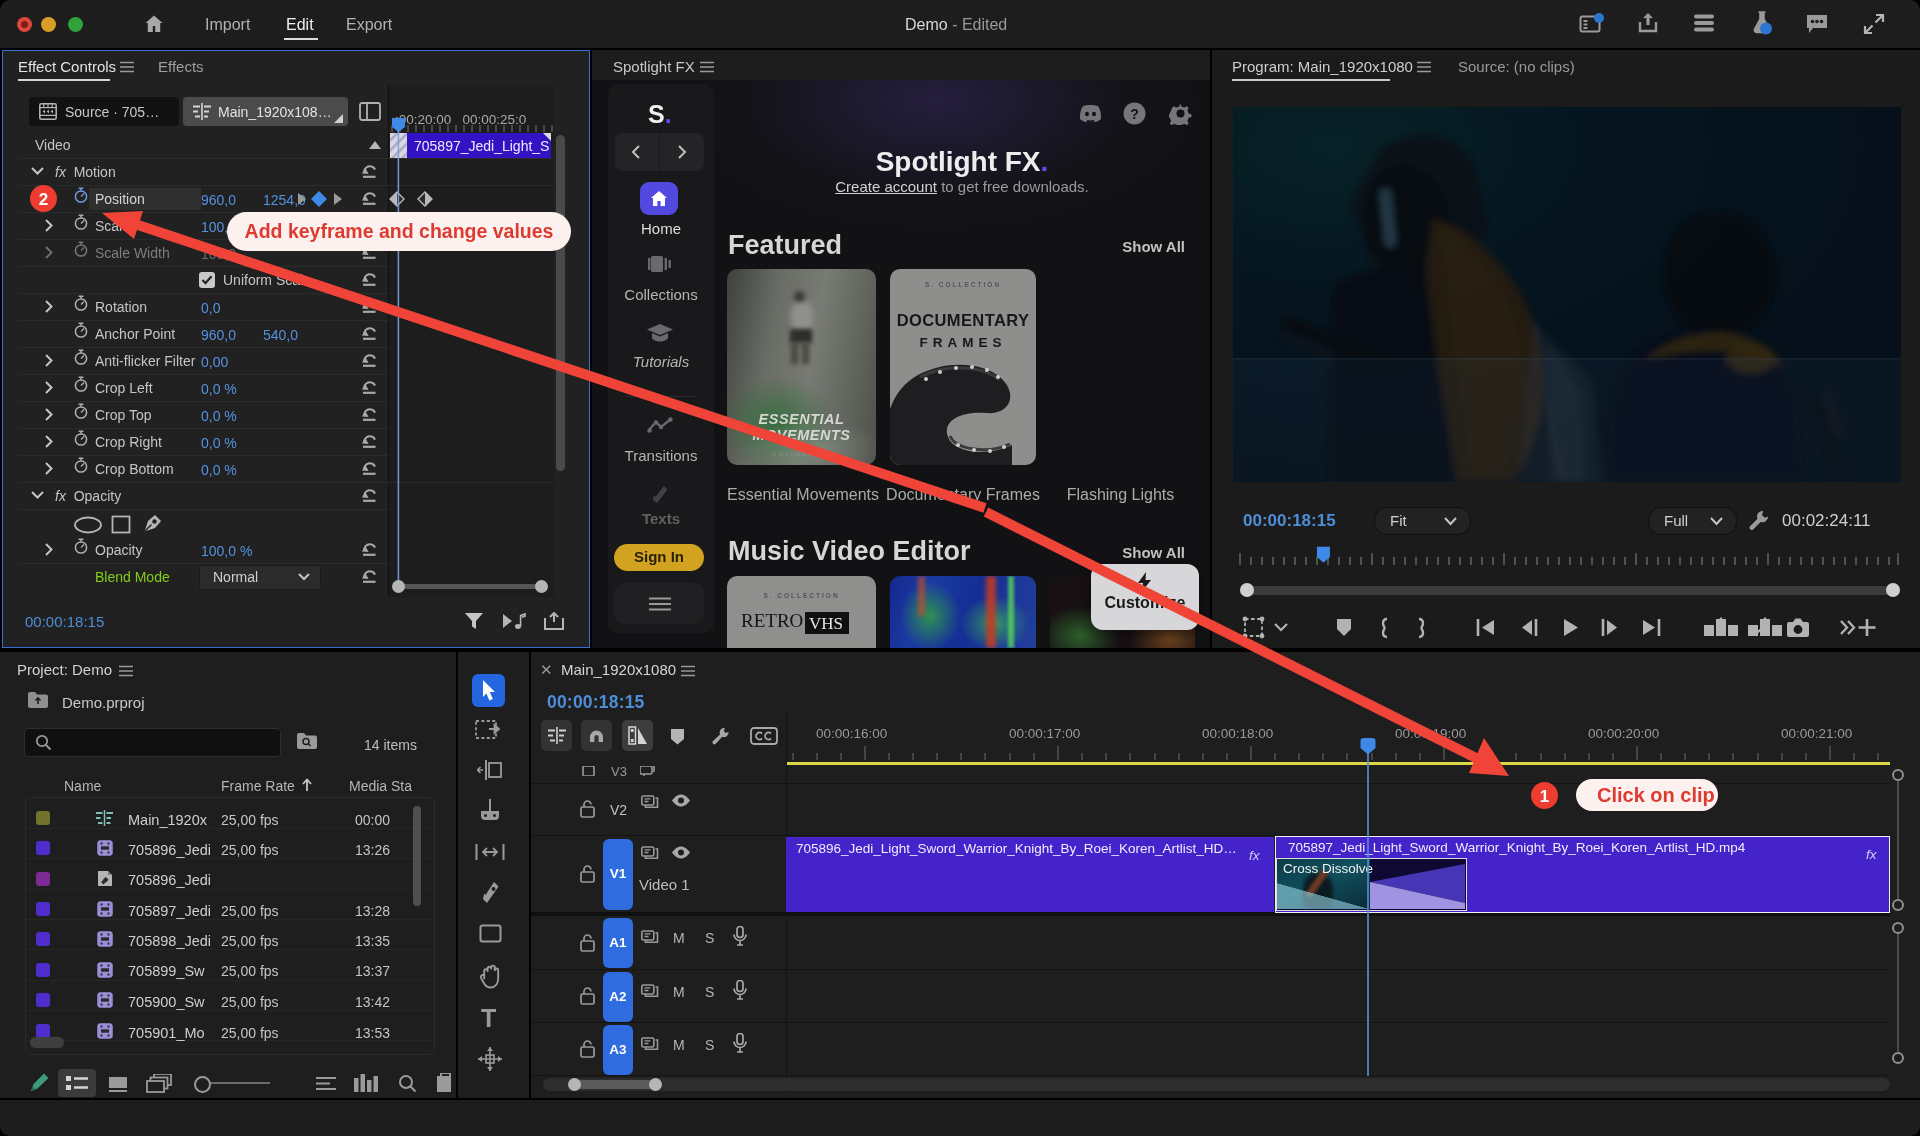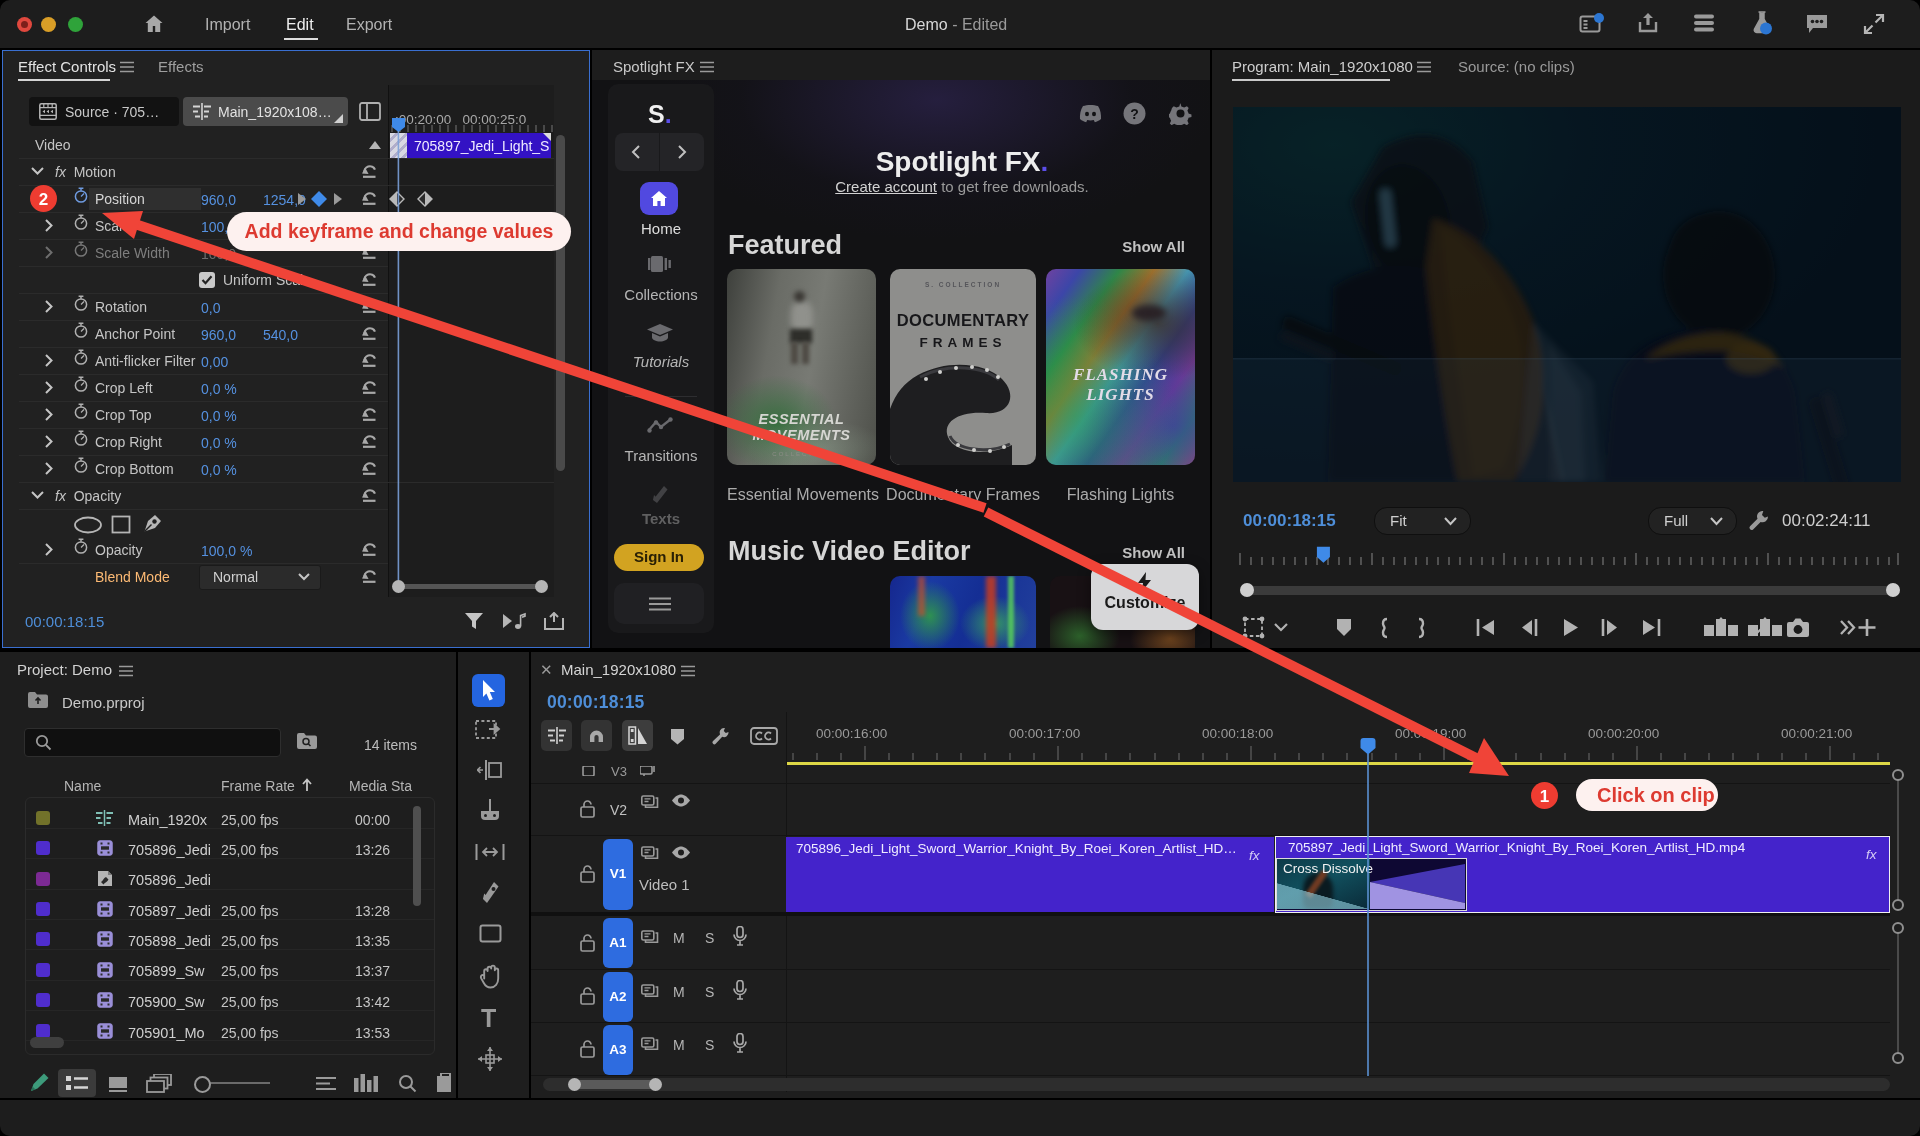--- a/index.html
+++ b/index.html
@@ -130,21 +130,21 @@
     <div class="txt" style="left:220px;top:221px;font-size:14px;color:#c5c5c5;">Uniform Scale</div>
     <div class="txt" style="left:92px;top:248px;font-size:14px;color:#c5c5c5;">Rotation</div>
     <div class="txt" style="left:92px;top:275px;font-size:14px;color:#c5c5c5;">Anchor Point</div>
     <div class="txt" style="left:92px;top:302px;font-size:14px;color:#c5c5c5;">Anti-flicker Filter</div>
     <div class="txt" style="left:92px;top:329px;font-size:14px;color:#c5c5c5;">Crop Left</div>
     <div class="txt" style="left:92px;top:356px;font-size:14px;color:#c5c5c5;">Crop Top</div>
     <div class="txt" style="left:92px;top:383px;font-size:14px;color:#c5c5c5;">Crop Right</div>
     <div class="txt" style="left:92px;top:410px;font-size:14px;color:#c5c5c5;">Crop Bottom</div>
     <div class="txt" style="left:52px;top:437px;font-size:14px;color:#c5c5c5;"><i>fx</i>&nbsp;&nbsp;Opacity</div>
     <div class="txt" style="left:92px;top:491px;font-size:14px;color:#c5c5c5;">Opacity</div>
-    <div class="txt" style="left:92px;top:518px;font-size:14px;color:#fdba74;">Blend Mode</div>
+    <div class="txt" style="left:92px;top:518px;font-size:14px;color:#84cc16;">Blend Mode</div>
 
     <div class="txt" style="left:198px;top:141px;font-size:14px;color:#5591e0;">960,0</div>
     <div class="txt" style="left:260px;top:141px;font-size:14px;color:#5591e0;">1254,0</div>
     <div class="txt" style="left:198px;top:168px;font-size:14px;color:#5591e0;">100,0</div>
     <div class="txt" style="left:198px;top:195px;font-size:14px;color:#6b6b6b;">100,0</div>
     <div class="txt" style="left:198px;top:249px;font-size:14px;color:#5591e0;">0,0</div>
     <div class="txt" style="left:198px;top:276px;font-size:14px;color:#5591e0;">960,0</div>
     <div class="txt" style="left:260px;top:276px;font-size:14px;color:#5591e0;">540,0</div>
     <div class="txt" style="left:198px;top:303px;font-size:14px;color:#5591e0;">0,00</div>
     <div class="txt" style="left:198px;top:330px;font-size:14px;color:#5591e0;">0,0 %</div>
@@ -377,32 +377,32 @@
             <circle cx="97" cy="13" r="2"></circle>
             <circle cx="108" cy="20" r="2"></circle>
             <circle cx="68" cy="88" r="2"></circle>
             <circle cx="84" cy="93" r="2"></circle>
             <circle cx="100" cy="94" r="2"></circle>
             <circle cx="114" cy="90" r="2"></circle>
           </g>
       </svg>
     </div>
 
-    <div class="abs" style="left:454px;top:219px;width:149px;height:196px;border-radius:10px;overflow:hidden;background:linear-gradient(125deg,#6f42a0 0%,#3c46a8 12%,#2f8648 26%,#a0722e 38%,#4694ae 50%,#2f4294 62%,#6f3a94 74%,#2d8660 88%,#94487c 100%);">
-      <div class="abs" style="left:0;top:0;width:149px;height:196px;background:radial-gradient(120px 80px at 75% 28%,rgba(60,40,30,0.75),transparent 70%),radial-gradient(100px 120px at 20% 75%,rgba(40,160,80,0.6),transparent),radial-gradient(90px 70px at 85% 80%,rgba(60,60,160,0.7),transparent);"></div>
-      <div class="abs" style="left:86px;top:36px;width:34px;height:16px;background:#2a2226;border-radius:50%;filter:blur(3px);"></div>
-      <div class="txt" style="left:0;top:96px;width:149px;text-align:center;font-family:'Liberation Serif',serif;font-size:17px;font-style:italic;font-weight:bold;color:#e2dce8;letter-spacing:1px;">FLASHING</div>
-      <div class="txt" style="left:0;top:116px;width:149px;text-align:center;font-family:'Liberation Serif',serif;font-size:17px;font-style:italic;font-weight:bold;color:#e2dce8;letter-spacing:1px;">LIGHTS</div>
-    </div>
     <div class="txt" style="left:135px;top:436px;width:149px;text-align:center;font-size:16px;color:#ababab;">Essential Movements</div>
     <div class="txt" style="left:292px;top:436px;width:158px;text-align:center;font-size:16px;color:#ababab;">Documentary Frames</div>
     <div class="txt" style="left:454px;top:436px;width:149px;text-align:center;font-size:16px;color:#ababab;">Flashing Lights</div>
 
     <div class="txt" style="left:136px;top:486px;font-size:27px;font-weight:bold;color:#d6d6d6;">Music Video Editor</div>
     <div class="txt" style="left:493px;top:494px;width:100px;text-align:right;font-size:15px;font-weight:bold;color:#c2c2c2;">Show All</div>
+    <div class="abs" style="left:135px;top:526px;width:149px;height:72px;border-radius:10px 10px 0 0;overflow:hidden;background:#8f8f8d;">
+      <div class="txt" style="left:0;top:16px;width:149px;text-align:center;font-size:6.5px;font-weight:bold;color:#55555a;letter-spacing:2px;">S. COLLECTION</div>
+      <div class="txt" style="left:14px;top:34px;font-family:'Liberation Serif',serif;font-size:19px;color:#141416;">RETRO</div>
+      <div class="abs" style="left:78px;top:36px;width:44px;height:22px;background:#101012;"></div>
+      <div class="txt" style="left:82px;top:38px;font-family:'Liberation Serif',serif;font-size:17px;color:#e8e8e8;">VHS</div>
+    </div>
     <div class="abs" style="left:298px;top:526px;width:146px;height:72px;border-radius:10px 10px 0 0;overflow:hidden;background:linear-gradient(110deg,#15278e 0%,#1a3aa2 25%,#142e94 55%,#22409c 100%);">
       <div class="abs" style="left:10px;top:5px;width:60px;height:70px;background:radial-gradient(closest-side,rgba(50,160,68,0.85),transparent);"></div>
       <div class="abs" style="left:70px;top:20px;width:70px;height:55px;background:radial-gradient(closest-side,rgba(58,170,92,0.8),transparent);"></div>
       <div class="abs" style="left:96px;top:0px;width:10px;height:72px;background:rgba(200,60,30,0.85);filter:blur(2px);"></div>
       <div class="abs" style="left:118px;top:0px;width:6px;height:72px;background:rgba(90,210,90,0.8);filter:blur(1.5px);"></div>
       <div class="abs" style="left:28px;top:0px;width:7px;height:40px;background:rgba(200,80,40,0.7);filter:blur(2px);"></div>
     </div>
     <div class="abs" style="left:458px;top:526px;width:145px;height:72px;border-radius:10px 10px 0 0;overflow:hidden;background:#181114;">
       <div class="abs" style="left:-10px;top:30px;width:80px;height:60px;background:radial-gradient(closest-side,rgba(60,160,60,0.55),transparent);"></div>
       <div class="abs" style="left:80px;top:35px;width:80px;height:55px;background:radial-gradient(closest-side,rgba(200,120,40,0.5),transparent);"></div>

